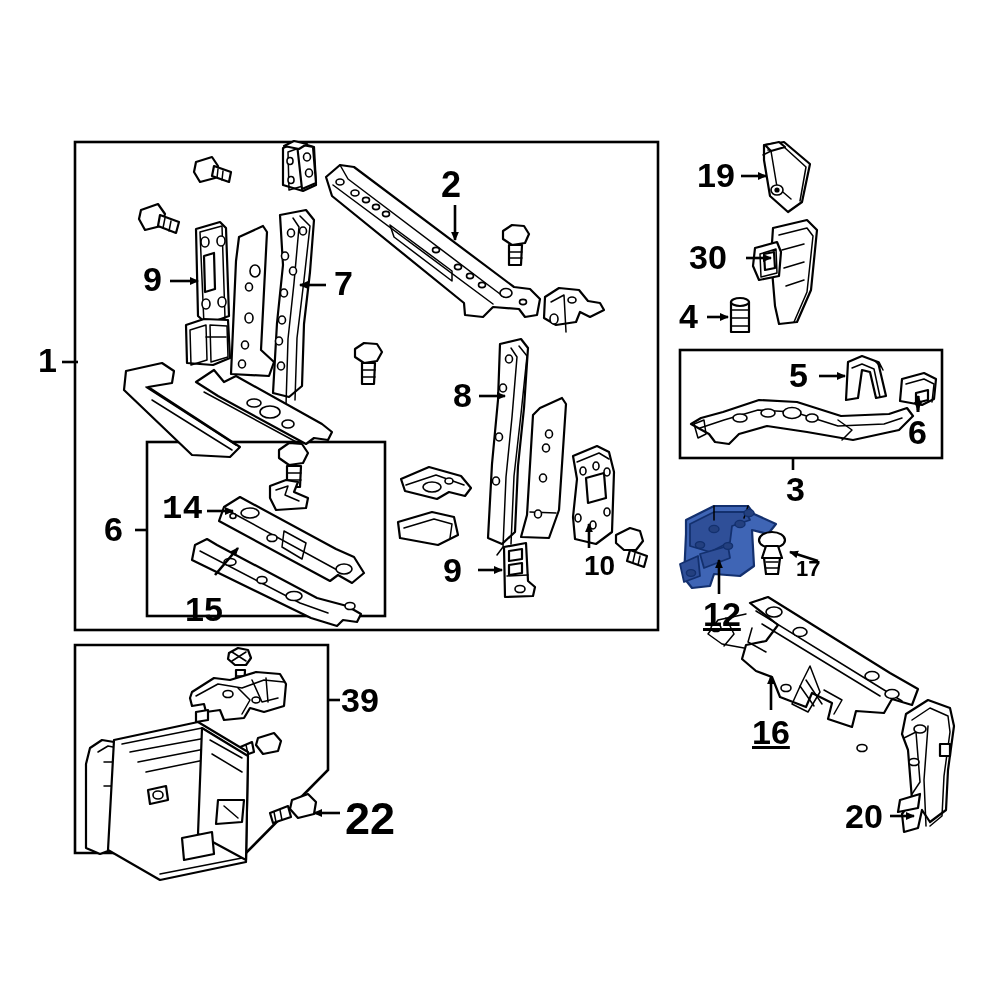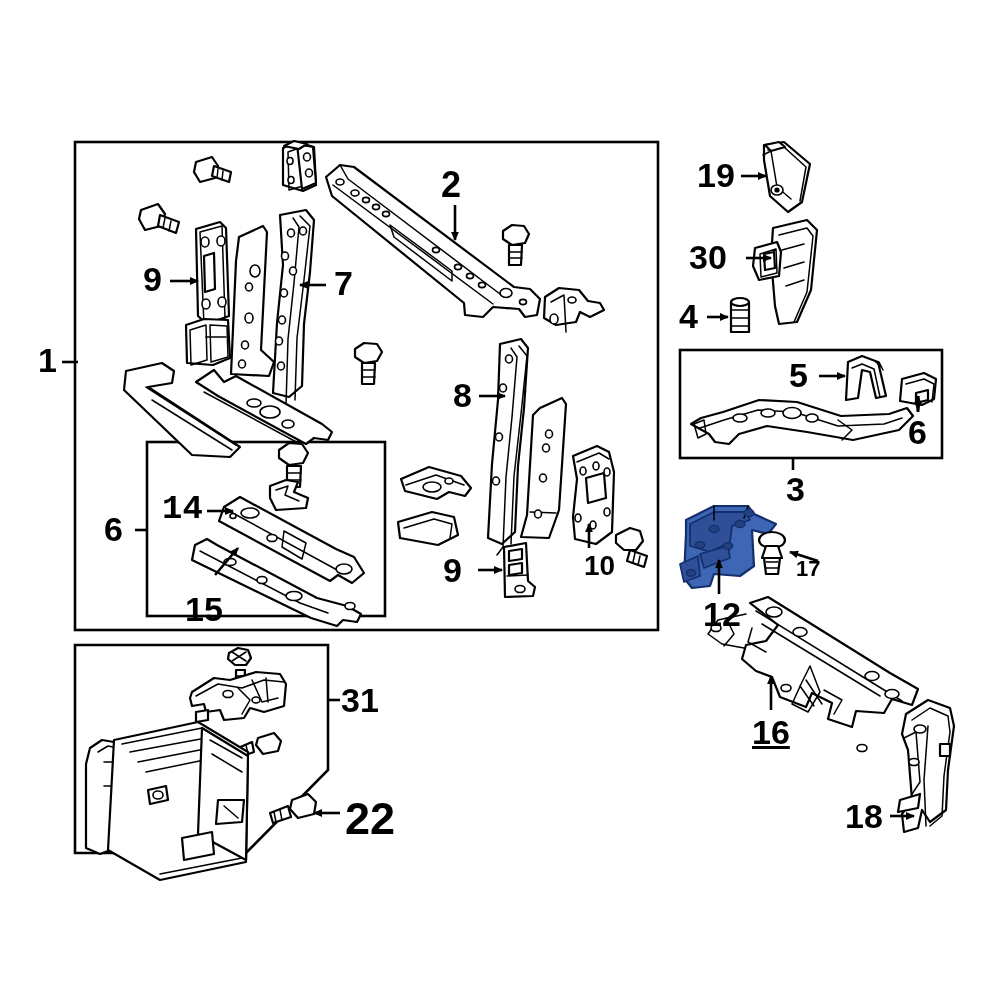--- a/index.html
+++ b/index.html
@@ -459,25 +459,25 @@
   <div class="callout" style="left:441px; top:167px;  font-size:36px;">2</div>
   <div class="callout" style="left:786px; top:472px;  font-size:34px;">3</div>
   <div class="callout" style="left:679px; top:299px;  font-size:34px;">4</div>
   <div class="callout" style="left:789px; top:358px;  font-size:34px;">5</div>
   <div class="callout" style="left:908px; top:415px;  font-size:34px;">6</div>
   <div class="callout" style="left:334px; top:266px;  font-size:34px;">7</div>
   <div class="callout" style="left:453px; top:378px;  font-size:34px;">8</div>
   <div class="callout" style="left:143px; top:262px;  font-size:34px;">9</div>
   <div class="callout" style="left:584px; top:552px;  font-size:28px;">10</div>
   <div class="callout" style="left:443px; top:553px;  font-size:34px;">9</div>
-  <div class="callout" style="left:703px; top:597px;  font-size:34px;">12</div>
+  <div class="callout" style="left:703px; top:597px;  font-size:34px;text-decoration:underline;">12</div>
   <div class="callout" style="left:104px; top:512px;  font-size:34px;">6</div>
   <div class="callout" style="left:162px; top:492px;  font-size:34px;font-family:Liberation Mono, monospace;">14</div>
   <div class="callout" style="left:185px; top:592px;  font-size:34px;">15</div>
   <div class="callout" style="left:752px; top:715px;  font-size:34px;text-decoration:underline;">16</div>
   <div class="callout" style="left:796px; top:558px;  font-size:22px;">17</div>
-  <div class="callout" style="left:845px; top:799px;  font-size:34px;">18</div>
+  <div class="callout" style="left:845px; top:799px;  font-size:34px;">20</div>
   <div class="callout" style="left:697px; top:158px;  font-size:34px;">19</div>
   <div class="callout" style="left:689px; top:240px;  font-size:34px;">30</div>
-  <div class="callout" style="left:341px; top:683px;  font-size:34px;">31</div>
+  <div class="callout" style="left:341px; top:683px;  font-size:34px;">39</div>
   <div class="callout" style="left:345px; top:796px;  font-size:45px;">22</div>
 
 </div>
 
 </body></html>

